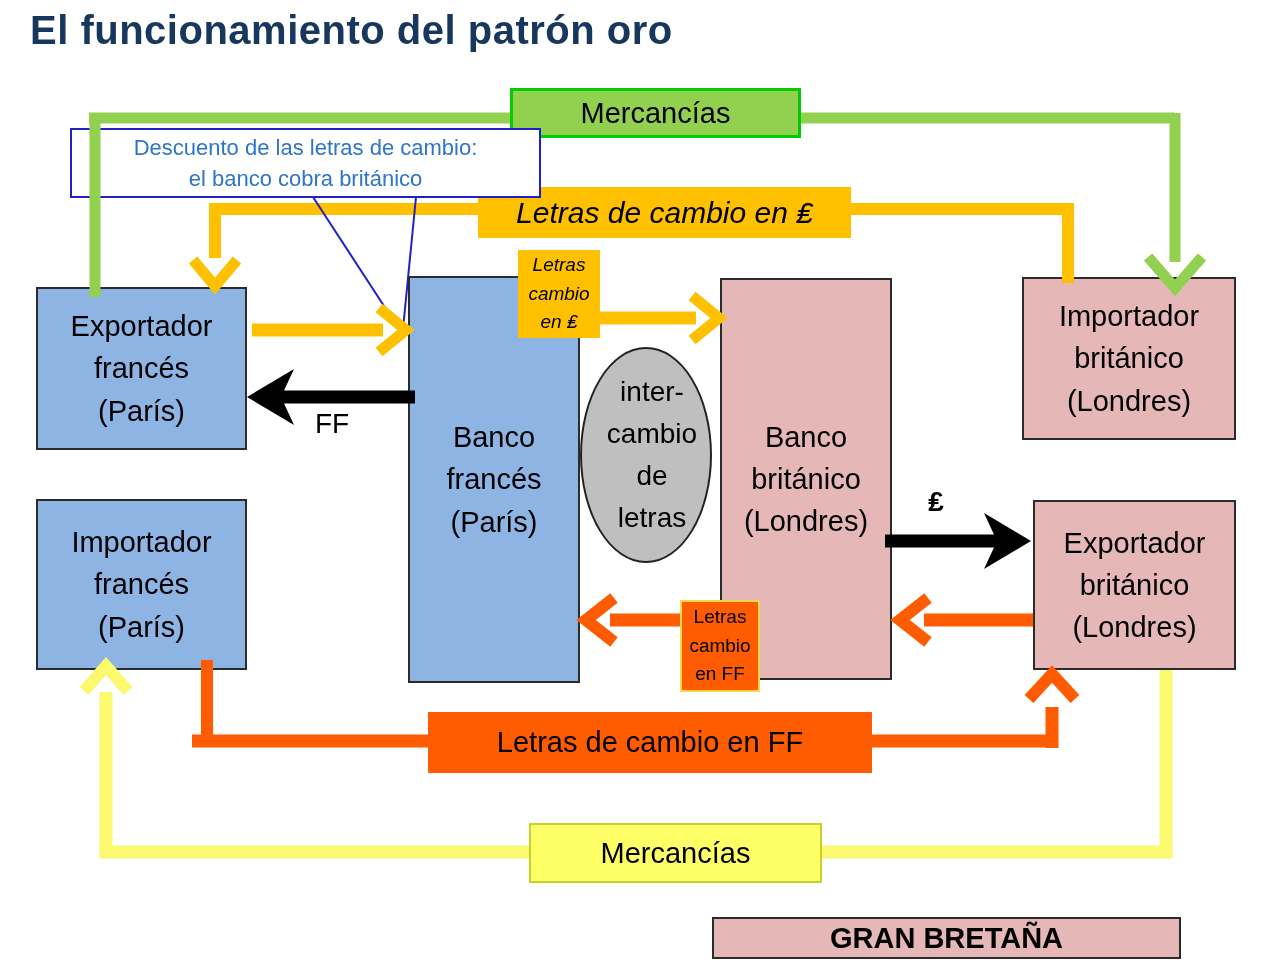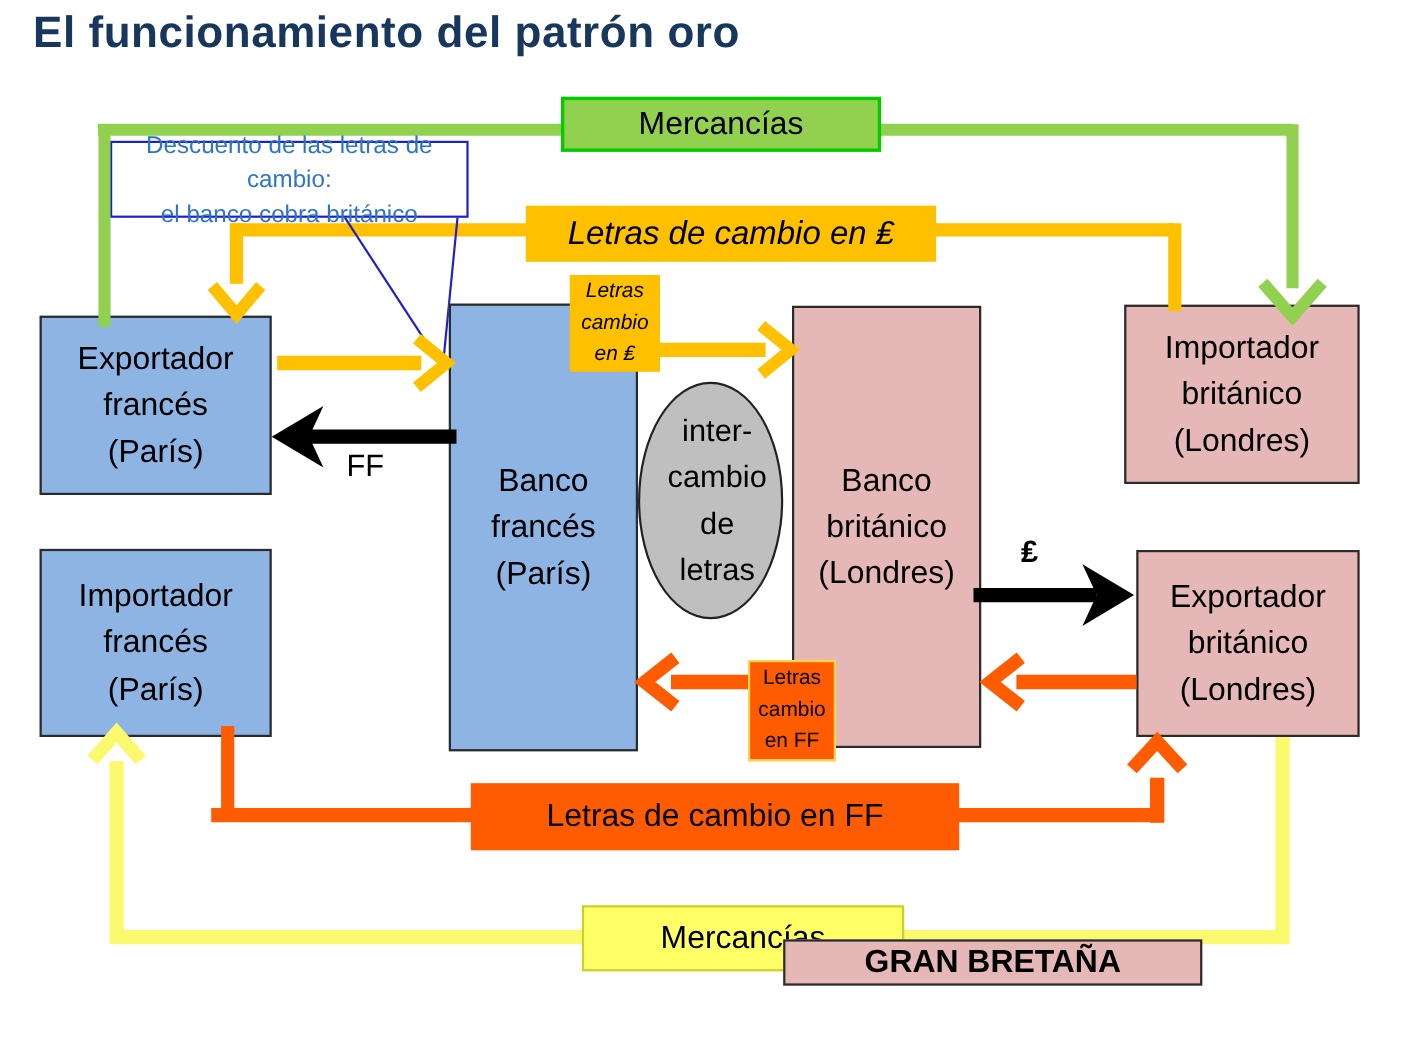--- a/index.html
+++ b/index.html
@@ -118,25 +118,25 @@
   </div>
 
   <div class="abs box orangebox" style="left:428px;top:712px;width:444px;height:61px">
     <span>Letras de cambio en FF</span>
   </div>
 
   <div class="abs box yellowbox" style="left:529px;top:823px;width:293px;height:60px">
     <span>Mercancías</span>
   </div>
 
-  <div class="abs box bar bordered pink" style="left:712px;top:854px;width:381px;height:42px">
+  <div class="abs box bar bordered pink" style="left:712px;top:917px;width:469px;height:42px">
     <span>GRAN BRETAÑA</span>
   </div>
 
-  <div id="callout" class="abs" style="left:100px;top:128px;width:326px;height:70px">
+  <div id="callout" class="abs" style="left:70px;top:128px;width:471px;height:70px">
     <span>Descuento de las letras de cambio:</span>
     <span>el banco cobra británico</span>
   </div>
 
   <div class="abs flowlabel" style="left:300px;top:408px;width:64px">
     <span>FF</span>
   </div>
   <div class="abs flowlabel bold" style="left:908px;top:486px;width:56px">
     <span>₤</span>
   </div>

